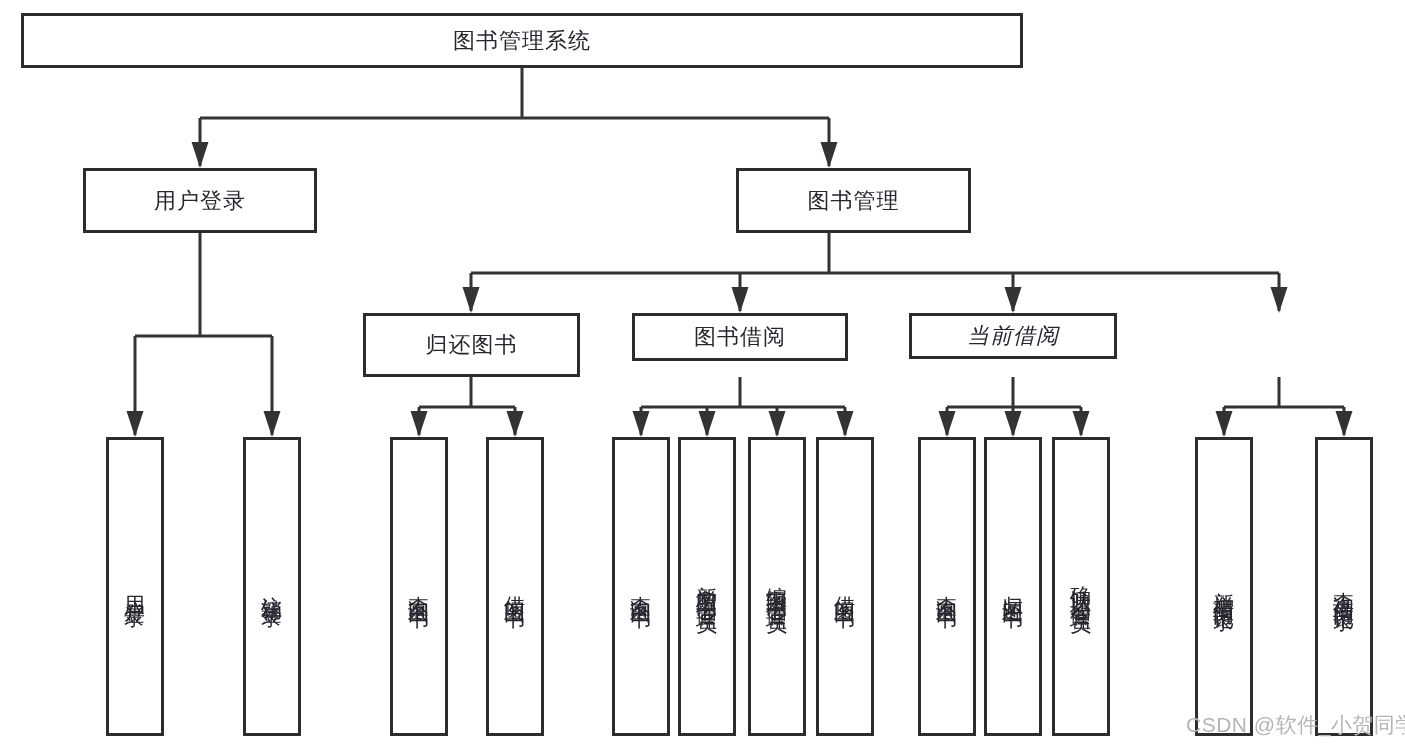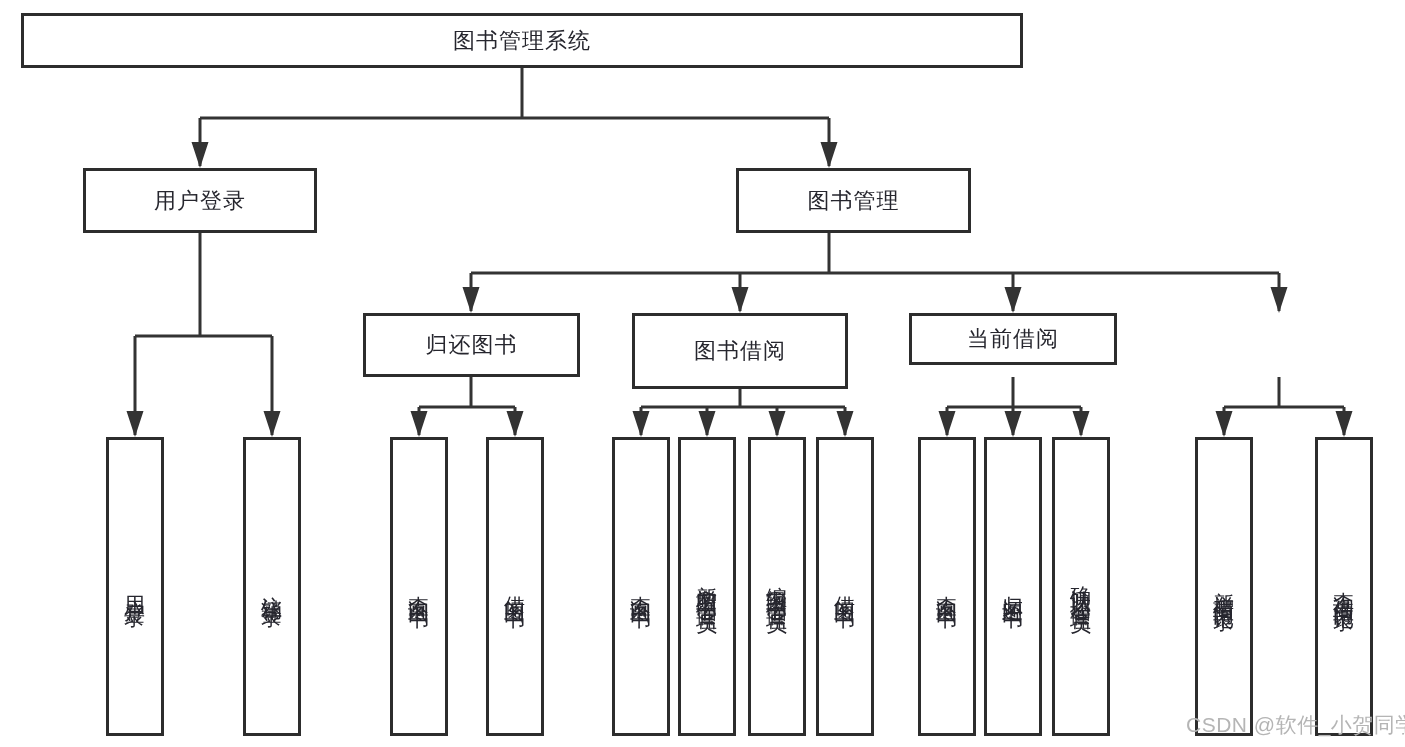--- a/index.html
+++ b/index.html
@@ -77,22 +77,22 @@
     <path d="M522 68V118M200 118H829M200 118V166M829 118V166M200 233V336M135 336H272M135 336V435M272 336V435M829 233V273M471 273H1279M471 273V311M740 273V311M1013 273V311M1279 273V311M471 377V407M419 407H515M419 407V435M515 407V435M740 377V407M641 407H845M641 407V435M707 407V435M777 407V435M845 407V435M1013 377V407M947 407H1081M947 407V435M1013 407V435M1081 407V435M1279 377V407M1224 407H1344M1224 407V435M1344 407V435" fill="none" stroke="#333333" stroke-width="3"></path>
     <path d="M200 168L191.5 142L208.5 142ZM829 168L820.5 142L837.5 142ZM471 313L462.5 287L479.5 287ZM740 313L731.5 287L748.5 287ZM1013 313L1004.5 287L1021.5 287ZM1279 313L1270.5 287L1287.5 287ZM135 437L126.5 411L143.5 411ZM272 437L263.5 411L280.5 411ZM419 437L410.5 411L427.5 411ZM515 437L506.5 411L523.5 411ZM641 437L632.5 411L649.5 411ZM707 437L698.5 411L715.5 411ZM777 437L768.5 411L785.5 411ZM845 437L836.5 411L853.5 411ZM947 437L938.5 411L955.5 411ZM1013 437L1004.5 411L1021.5 411ZM1081 437L1072.5 411L1089.5 411ZM1224 437L1215.5 411L1232.5 411ZM1344 437L1335.5 411L1352.5 411Z" fill="#333333" stroke="none"></path>
   </svg>
 
   <div class="hnode" style="left:21px; top:13px; width:1002px; height:55px;">图书管理系统</div>
 
   <div class="hnode" style="left:83px; top:168px; width:234px; height:65px;">用户登录</div>
   <div class="hnode" style="left:736px; top:168px; width:235px; height:65px;">图书管理</div>
 
   <div class="hnode" style="left:363px; top:313px; width:217px; height:64px;">归还图书</div>
-  <div class="hnode" style="left:632px; top:313px; width:216px; height:76px;">图书借阅</div>
-  <div class="hnode" style="left:909px; top:313px; width:208px; height:52px;">当前借阅</div>
+  <div class="hnode" style="left:632px; top:313px; width:216px; height:48px;">图书借阅</div>
+  <div class="hnode" style="left:909px; top:313px; width:208px; height:46px;font-style:italic;">当前借阅</div>
 
   <div class="vnode" style="left:106px;">
     <span class="vtext">用户登录</span>
   </div>
   <div class="vnode" style="left:243px;">
     <span class="vtext">注销登录</span>
   </div>
 
   <div class="vnode" style="left:390px;">
     <span class="vtext">查询图书</span>

